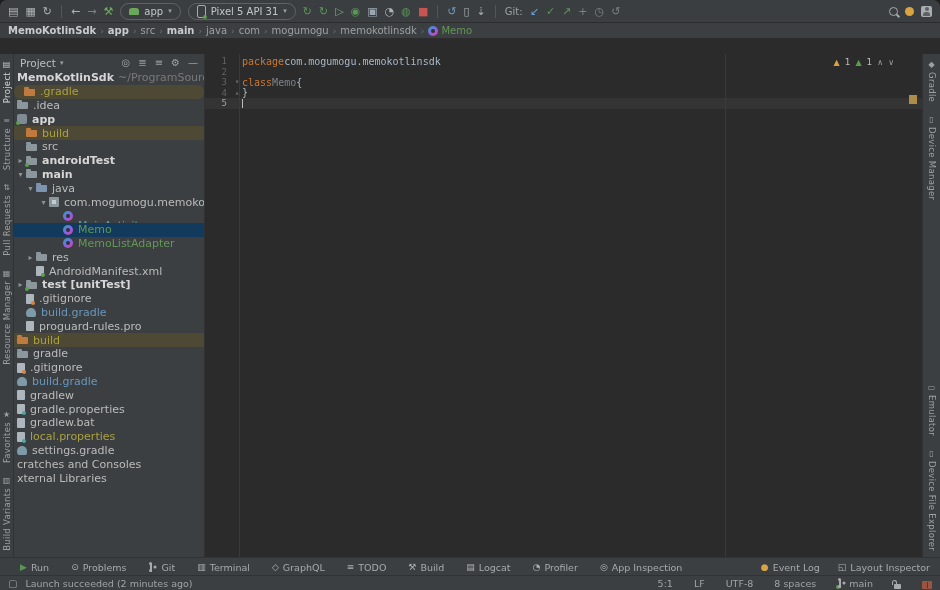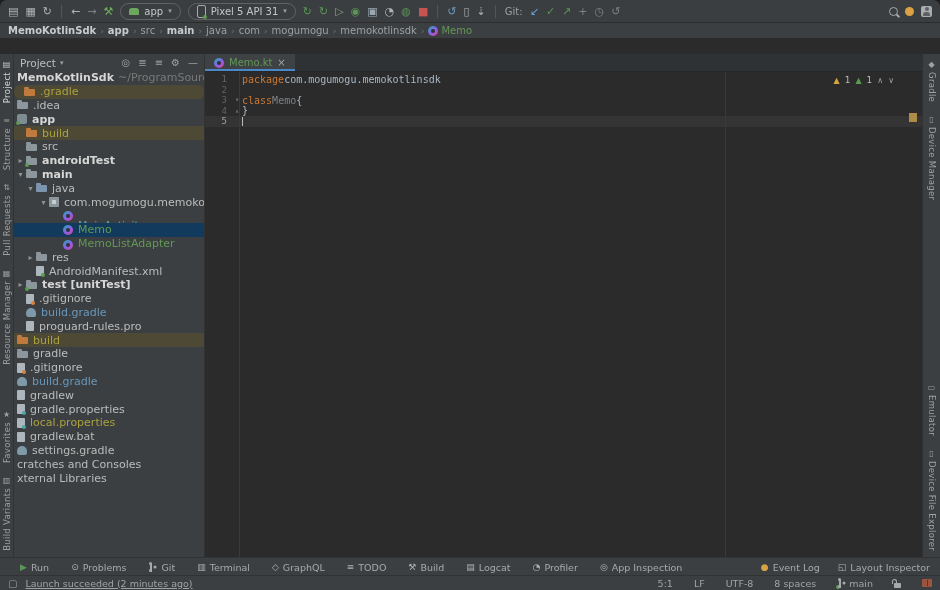--- a/index.html
+++ b/index.html
@@ -119,22 +119,22 @@
   .inspections .chev{color:#9DA0A2;font-size:8px;}
   .scrollmark{position:absolute;right:5px;top:41px;width:8px;height:9px;background:#AD8C49;}
 
   
   .bottombar{position:absolute;left:0;right:0;bottom:14px;height:18px;background:#3C3F41;border-top:1px solid #323232;display:flex;align-items:center;padding:0 10px 0 20px;font-size:9.5px;color:#A7AAAD;}
   .bleft{display:flex;gap:22px;align-items:center;}
   .bright{margin-left:auto;display:flex;gap:18px;align-items:center;}
   .btab{display:flex;align-items:center;gap:4px;cursor:default;}
   .btab .bicon{font-size:9px;line-height:1;}
   .statusbar{position:absolute;left:0;right:0;bottom:0;height:14px;background:#3C3F41;border-top:1px solid #323232;display:flex;align-items:center;padding:0 8px;font-size:9.5px;color:#A0A3A5;}
-  .smsg{margin-left:8px;text-decoration:underline;}
-  .sright{margin-left:auto;display:flex;gap:21px;align-items:center;}
+  .smsg{margin-left:8px;}
+  .sright{margin-left:auto;display:flex;gap:21px;align-items:flex-end;}
   .sitem{display:flex;align-items:center;gap:3px;position:relative;}
   .wicon{color:#9DA0A2;font-size:10px;}
 </style>
 </head>
 <body>
 
 <div class="window">
 
 
   <div class="toolbar">
@@ -307,21 +307,21 @@
             <span class="tlbl">com.mogumogu.memokotlinsdk</span>
           </div>
           <div class="trow" style="padding-left: 49px;">
             <span class="ticn kotlin"></span>
             <span class="tlbl" style="color: rgb(95, 160, 168); margin-top: 19px;">MainActivity</span>
           </div>
           <div class="trow selected" style="padding-left: 49px;">
             <span class="ticn kotlin"></span>
             <span class="tlbl" style="color: rgb(98, 151, 85);">Memo</span>
           </div>
-          <div class="trow" style="padding-left: 49px; align-items: flex-end;">
+          <div class="trow" style="padding-left: 49px;">
             <span class="ticn kotlin"></span>
             <span class="tlbl" style="color: rgb(98, 151, 85);">MemoListAdapter</span>
           </div>
           <div class="trow" style="padding-left: 11px;">
             <span class="tarrow">▸</span>
             <span class="ticn folder-res f"></span>
             <span class="tlbl">res</span>
           </div>
           <div class="trow" style="padding-left: 22px;">
             <span class="ticn manifest"></span>
@@ -363,48 +363,41 @@
           </div>
           <div class="trow" style="padding-left: 3px;">
             <span class="ticn file"></span>
             <span class="tlbl">gradlew</span>
           </div>
           <div class="trow" style="padding-left: 3px;">
             <span class="ticn properties"></span>
             <span class="tlbl">gradle.properties</span>
           </div>
           <div class="trow" style="padding-left: 3px;">
+            <span class="ticn file"></span>
+            <span class="tlbl">gradlew.bat</span>
+          </div>
+          <div class="trow" style="padding-left: 3px;">
             <span class="ticn properties"></span>
             <span class="tlbl" style="color: rgb(169, 161, 63);">local.properties</span>
           </div>
           <div class="trow" style="padding-left: 3px;">
-            <span class="ticn file"></span>
-            <span class="tlbl">gradlew.bat</span>
-          </div>
-          <div class="trow" style="padding-left: 3px;">
             <span class="ticn gradle"></span>
             <span class="tlbl">settings.gradle</span>
           </div>
           <div class="trow" style="padding-left: 2px;">
             <span class="tlbl">cratches and Consoles</span>
           </div>
           <div class="trow" style="padding-left: 2px;">
             <span class="tlbl">xternal Libraries</span>
           </div>
         </div>
     </div>
 
     <div class="editor">
-      <div class="tabbar">
-        <div class="tab">
-          <span class="cicon kotlin"></span>
-          <span class="tabname">Memo.kt</span>
-          <span class="close">×</span>
-        </div>
-      </div>
       <div class="code">
         <div class="gutterline"></div>
         <div id="codelines">
             <div class="cline">
               <span class="lnum">1</span>
               <span class="cfold"></span>
               <span class="cseg" style="color: rgb(204, 120, 50);">package </span>
               <span class="cseg" style="color: rgb(169, 183, 198);">com.mogumogu.memokotlinsdk</span>
             </div>
             <div class="cline">

